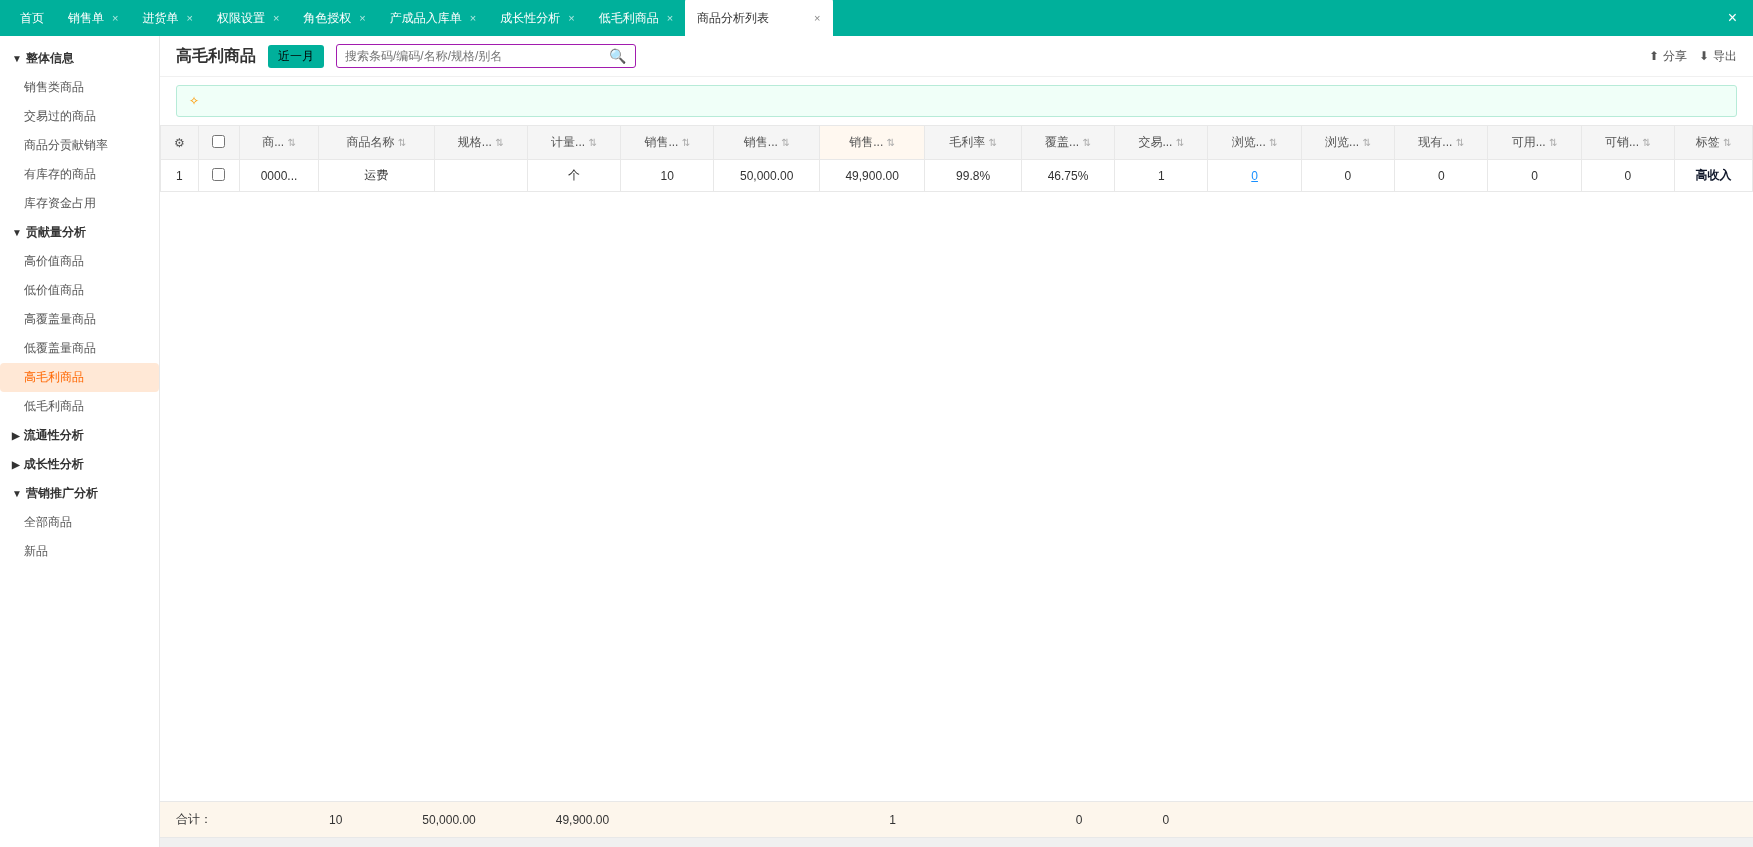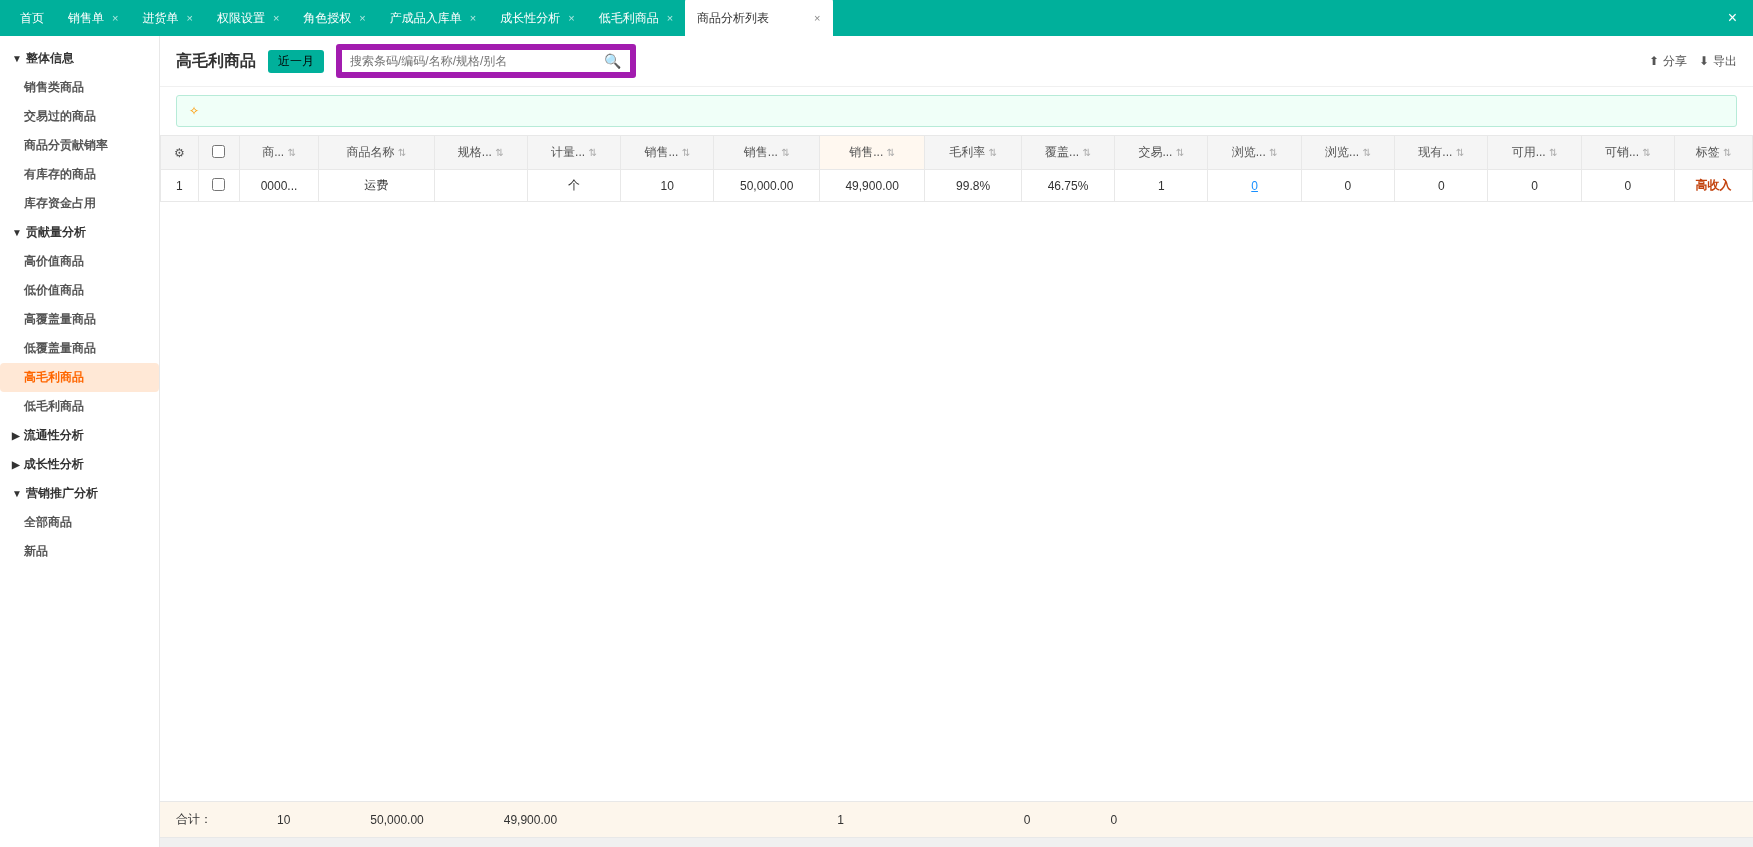--- a/index.html
+++ b/index.html
@@ -68,21 +68,20 @@
       font-weight: bold;
       cursor: pointer;
       gap: 4px;
     }
     .sidebar-group-header .arrow { font-size: 10px; }
     .sidebar-item {
       padding: 6px 12px 6px 24px;
       color: #555;
       cursor: pointer;
       white-space: nowrap;
-      font-weight: bold;
     }
     .sidebar-item.active {
       background: #ffe8d6;
       color: #f60;
       border-radius: 4px;
     }
 
     
     .content-area {
       flex: 1;
@@ -111,21 +110,21 @@
       color: #000000;
       border: none;
       border-radius: 3px;
       padding: 3px 10px;
       cursor: pointer;
       font-size: 12px;
     }
     .search-box {
       display: flex;
       align-items: center;
-      border: 6px solid #a21caf;
+      border: 1px solid #a21caf;
       border-radius: 3px;
       padding: 3px 8px;
       gap: 4px;
       flex: 1;
       max-width: 300px;
     }
     .search-box input {
       border: none;
       outline: none;
       font-size: 12px;
@@ -191,21 +190,21 @@
     thead th .sort-icon { color: #aaa; font-size: 10px; }
     tbody tr { background: #fff; }
     tbody td {
       padding: 7px 6px;
       border: 1px solid #e8e8e8;
       text-align: center;
       white-space: nowrap;
       color: #333;
     }
     .tag-green {
-      color: #c2410c;
+      color: #0f172a;
       font-weight: bold;
     }
     td.link-style { color: #1890ff; text-decoration: underline; cursor: pointer; }
 
     
     .footer-row {
       display: flex;
       align-items: center;
       background: #fdf6ec;
       border-top: 1px solid #e8e8e8;
@@ -402,21 +401,21 @@
             <td>0</td>
             <td>0</td>
             <td>0</td>
             <td class="tag-green">高收入</td>
           </tr>
         </tbody>
       </table>
     </div>
 
     <div class="footer-row">
-      <span style="margin-right: 65px;">合计：</span>
+      <span style="margin-right: 117px;">合计：</span>
       <span style="margin-right: 80px;">10</span>
       <span style="margin-right: 80px;">50,000.00</span>
       <span style="margin-right: 280px;">49,900.00</span>
       <span style="margin-right: 180px;">1</span>
       <span style="margin-right: 80px;">0</span>
       <span>0</span>
     </div>
 
     <div class="bottom-scroll"></div>
 

